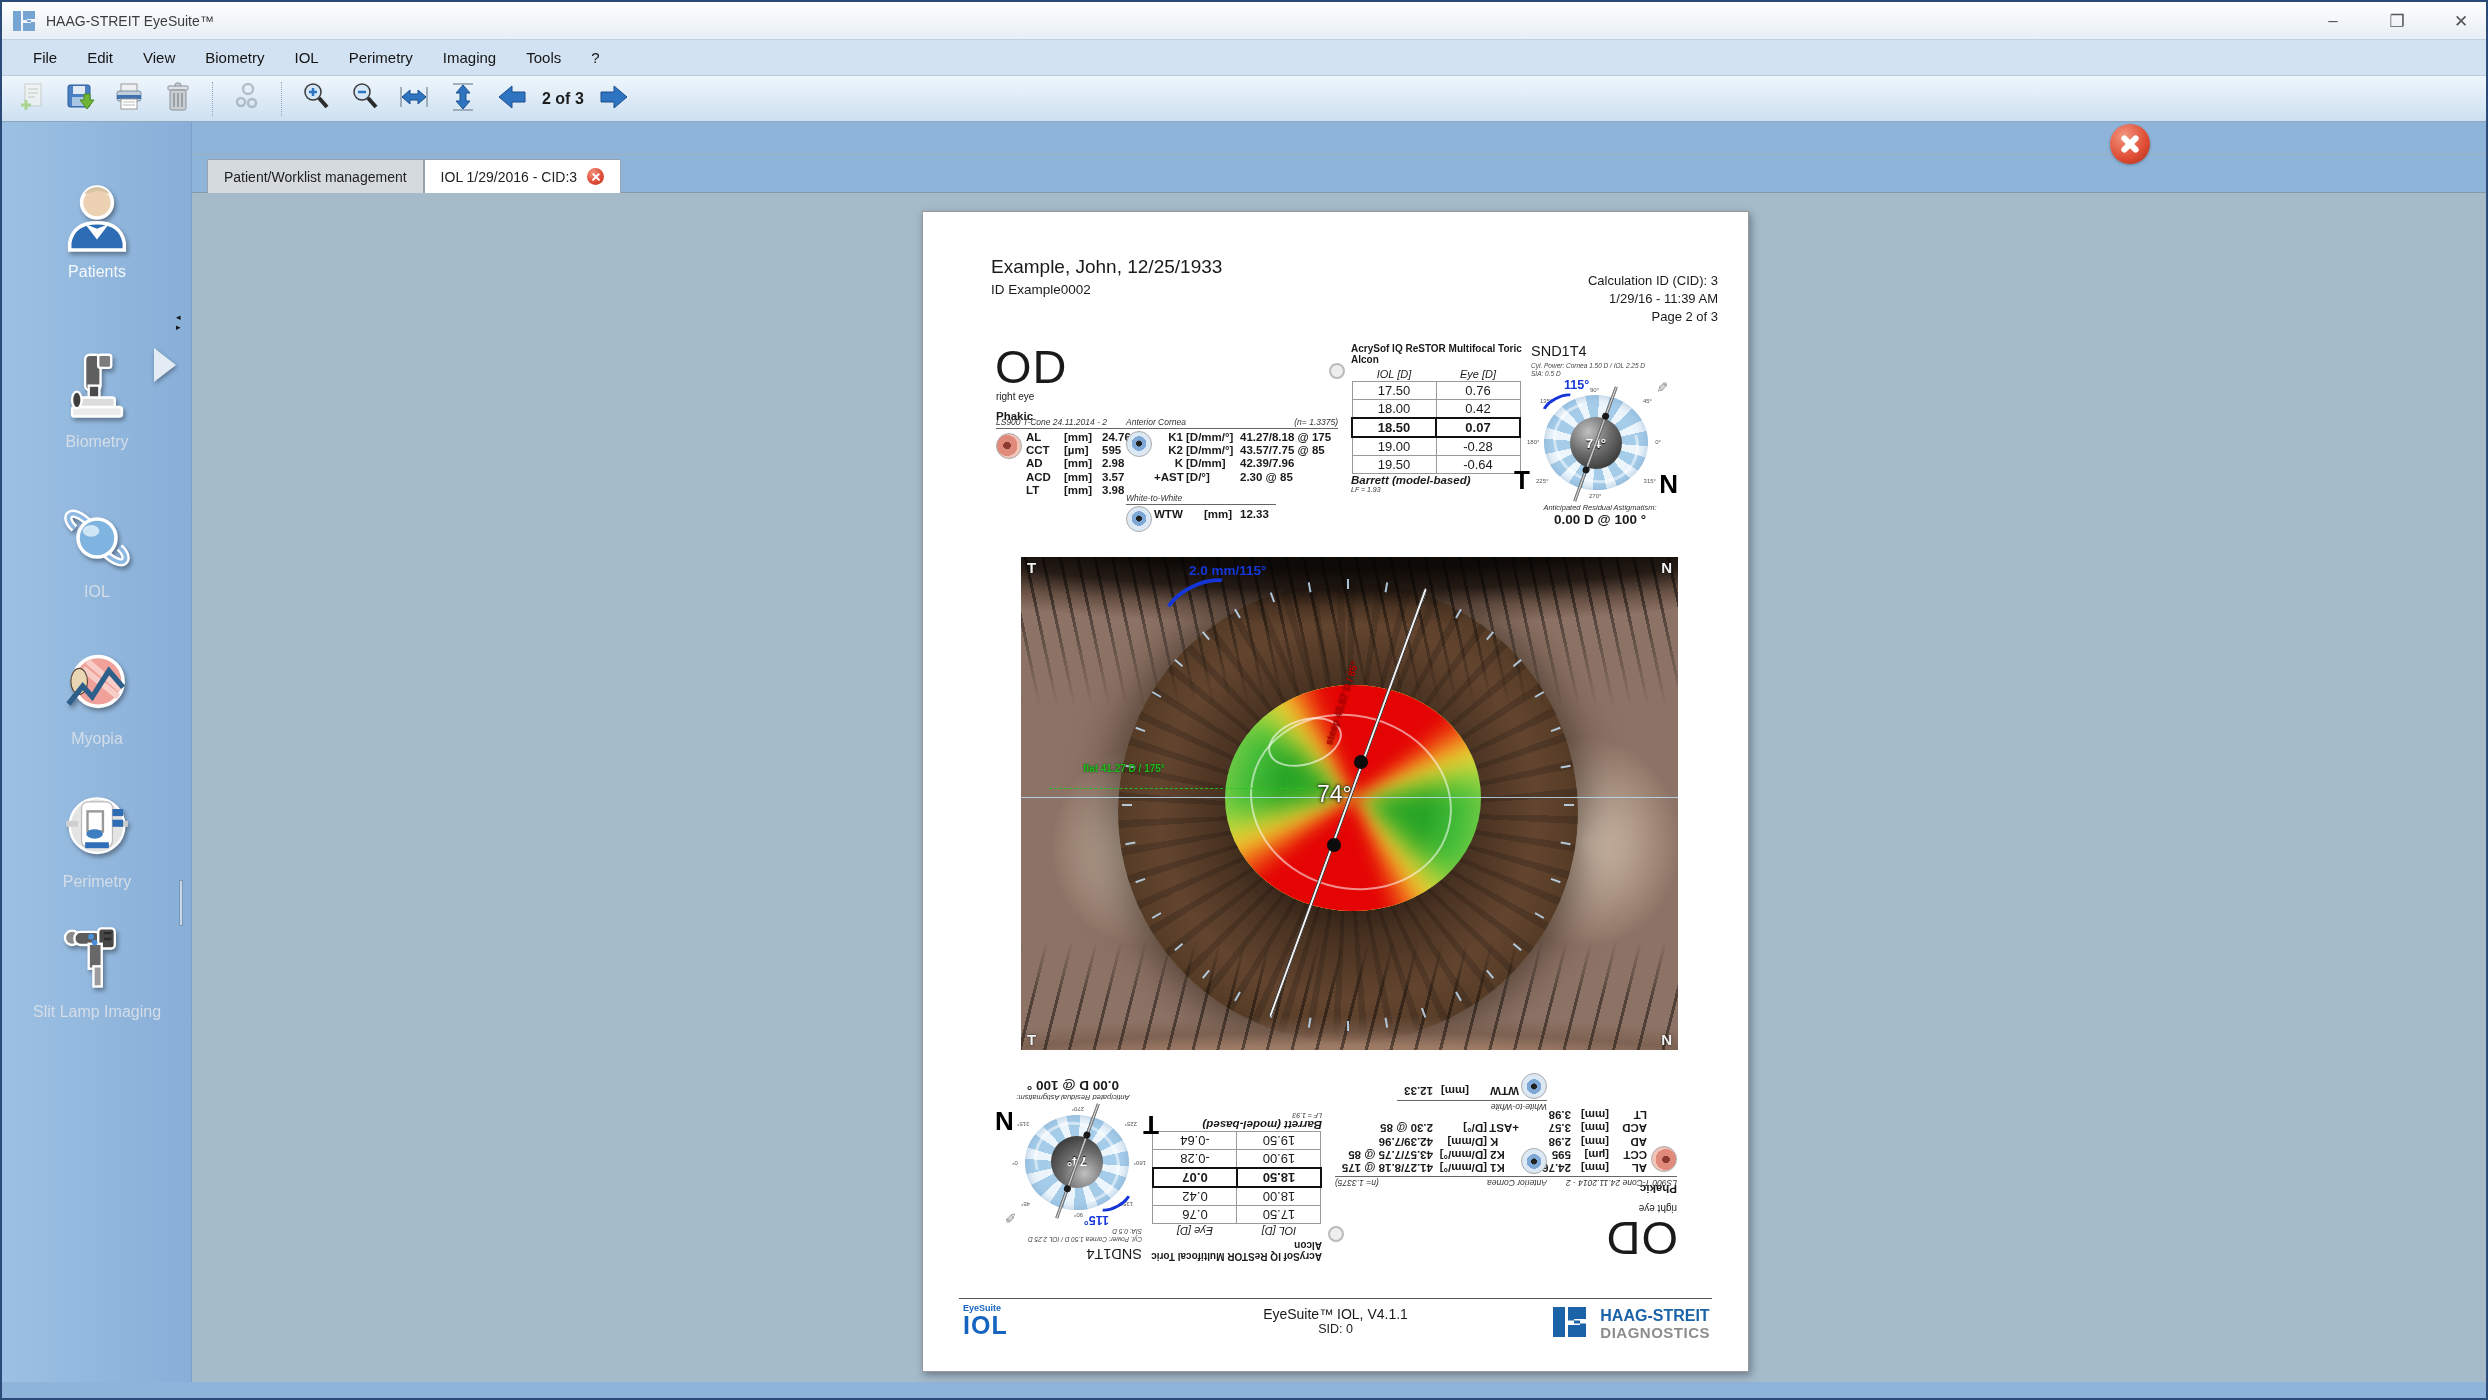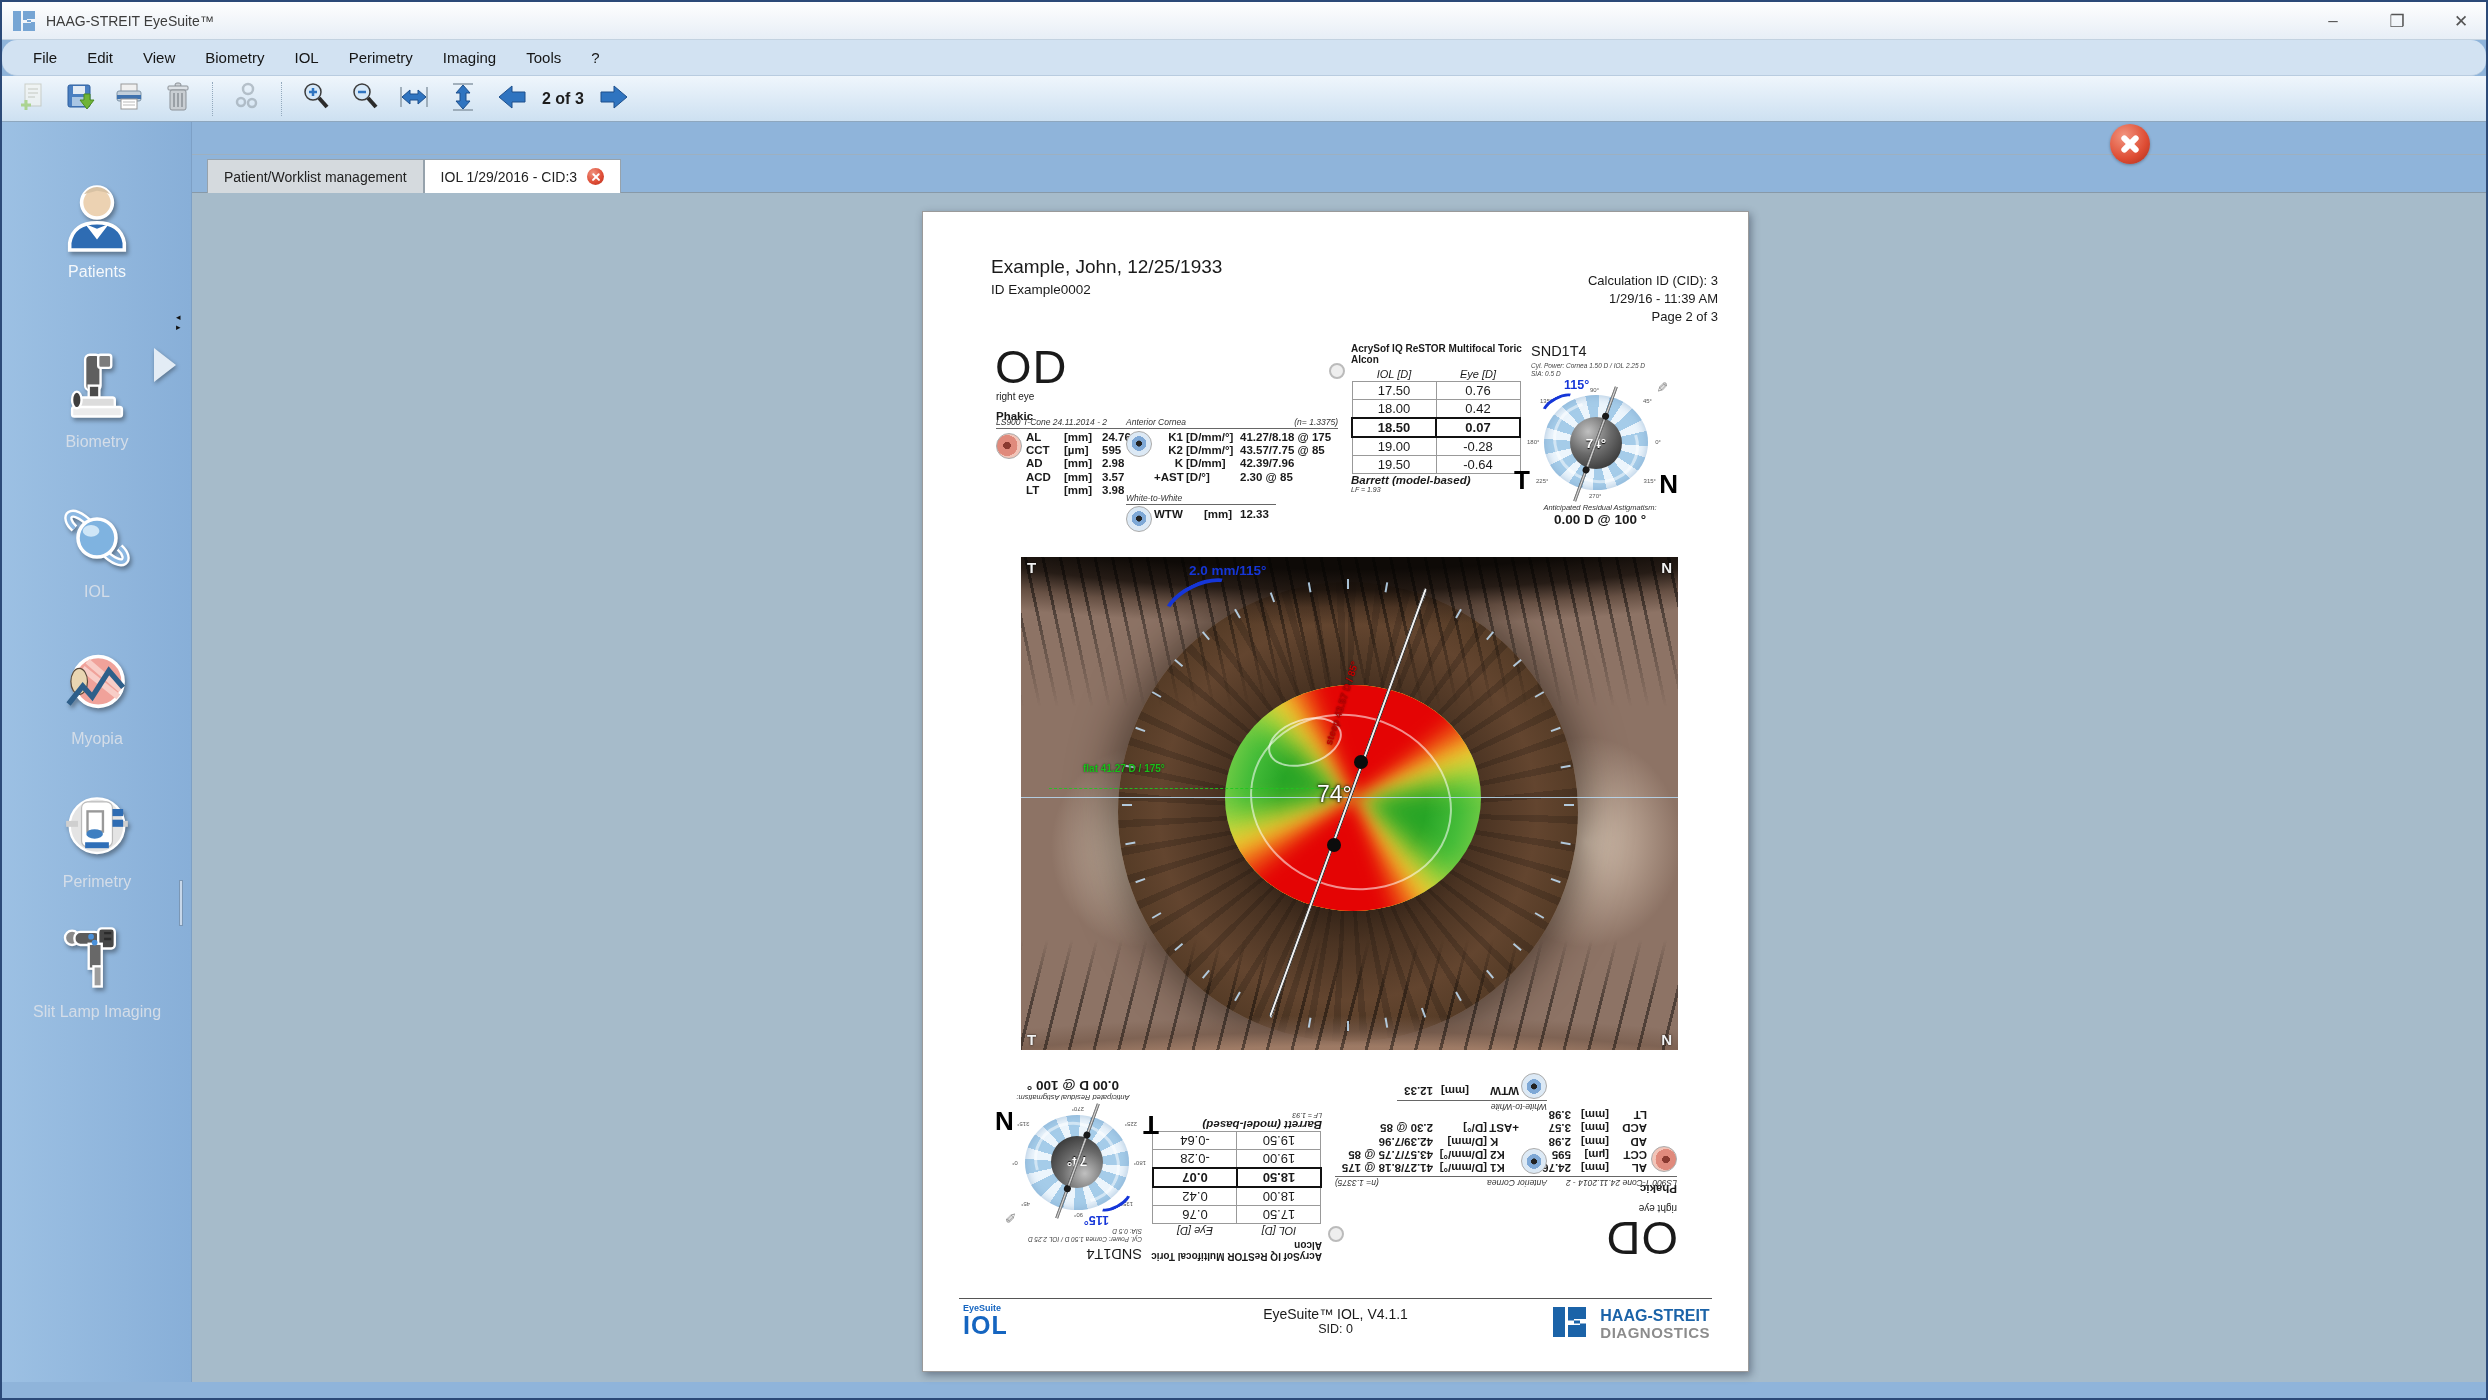--- a/index.html
+++ b/index.html
@@ -9,21 +9,21 @@
   
   .titlebar { position:absolute; left:0; top:0; right:0; height:38px;
     background:linear-gradient(#fefefe,#e7eef6); border-bottom:1px solid #c3d2e0;
     display:flex; align-items:center; padding-left:10px; }
   .hs-logo-sm { width:26px; height:24px; margin-right:8px; }
   .title { font-size:14px; color:#3c3c3c; }
   .win-controls { position:absolute; right:14px; top:0; height:38px; display:flex; align-items:center; gap:42px; }
   .win-controls span { font-size:17px; color:#555; cursor:default; width:22px; text-align:center; }
 
   .menubar { position:absolute; left:0; top:38px; right:0; height:36px; background:#d2e2f2;
-    border-bottom:1px solid #b9cce0; display:flex; align-items:center; padding-left:16px;border-radius:15px; }
+    border-bottom:1px solid #b9cce0; display:flex; align-items:center; padding-left:16px; }
   .menu-item { font-size:15px; color:#151515; padding:0 15px; }
 
   .toolbar { position:absolute; left:0; top:74px; right:0; height:46px;
     background:linear-gradient(#eff6fc,#cde0f1); border-bottom:1px solid #8ea7be;
     display:flex; align-items:center; padding-left:8px; gap:7px; }
   .tbtn { width:42px; height:40px; display:flex; align-items:center; justify-content:center; border-radius:3px; }
   .tbtn.disabled { opacity:.55; }
   .tb-sep { width:1px; height:34px; border-left:1px dotted #93a9bd; margin:0 6px; }
   .page-label { font-size:16px; font-weight:bold; color:#1c1c1c; margin:0 2px; }
 

